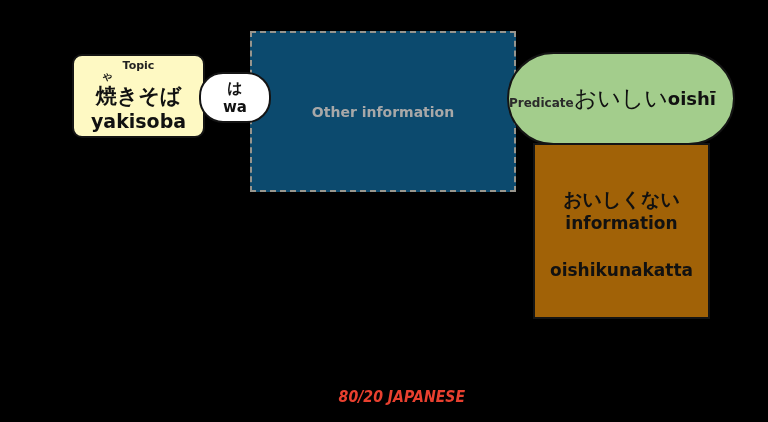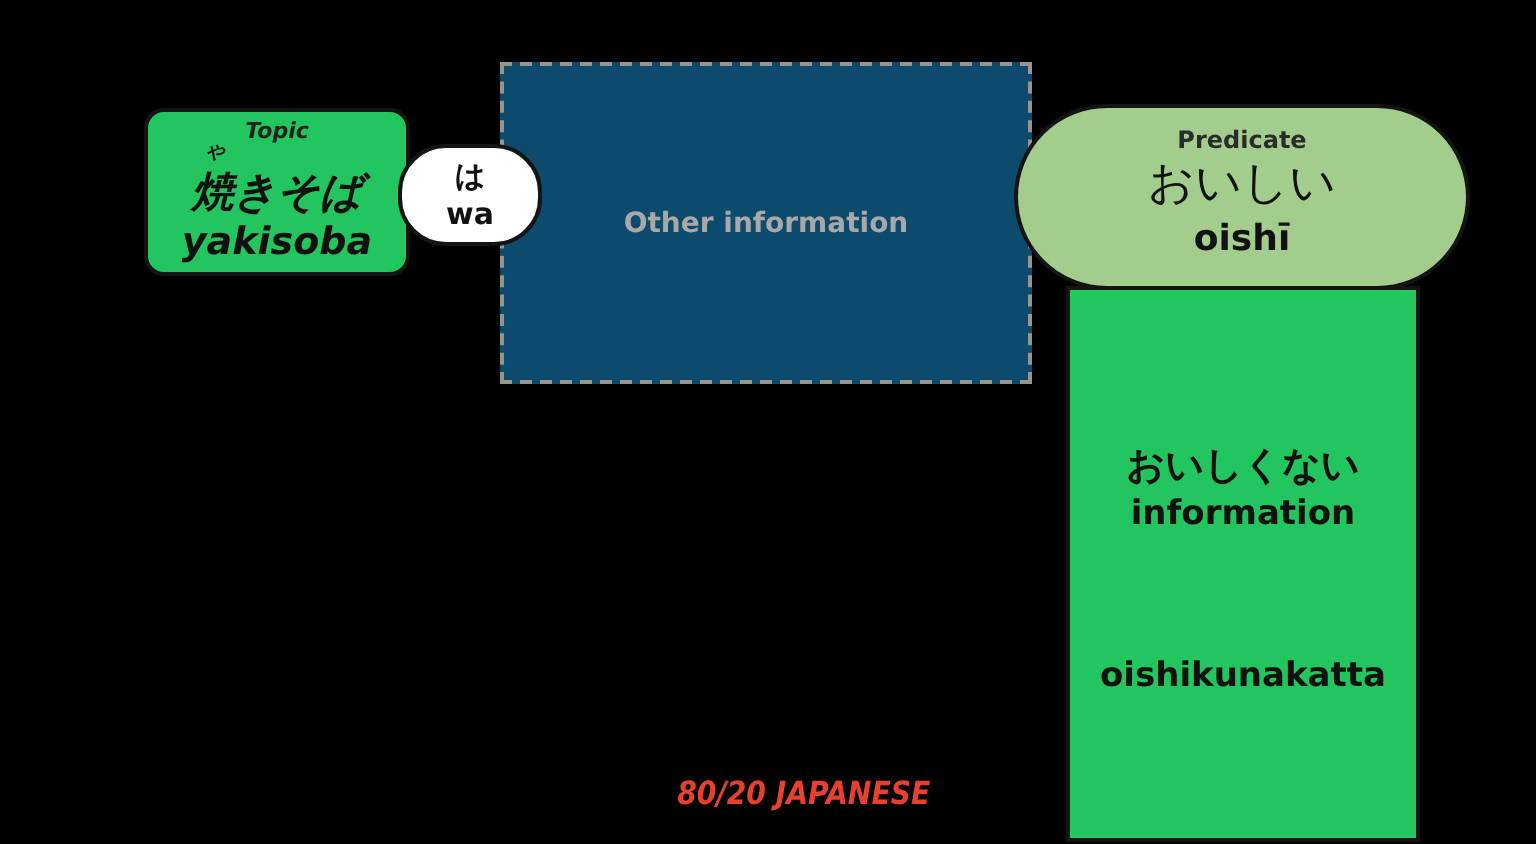--- a/index.html
+++ b/index.html
@@ -16,29 +16,28 @@
     height: 422px;
     background: #000;
     overflow: hidden;
   }
 
   
   .topic-box {
     position: absolute;
     left: 72px; top: 54px;
     width: 133px; height: 84px;
-    background: #22c55e;
+    background: #fef9c3;
     border: 2.5px solid #141414;
     border-radius: 10px;
     z-index: 2;
     display: flex;
     flex-direction: column;
     align-items: center;
     color: #111;
-    font-style: italic;
   }
   .topic-box .box-label {
     font-size: 11px;
     font-weight: bold;
     color: #222;
     margin-top: 3px;
     line-height: 13px;
   }
   .furigana-row {
     width: 100%;
@@ -102,21 +101,21 @@
   
   .predicate-oval {
     position: absolute;
     left: 507px; top: 52px;
     width: 228px; height: 93px;
     background: #a3cd8c;
     border: 2.5px solid #141414;
     border-radius: 47px;
     z-index: 3;
     display: flex;
-    flex-direction: column;
+    flex-direction: row;
     align-items: center;
     color: #111;
   }
   .predicate-oval .box-label {
     font-size: 12px;
     font-weight: bold;
     color: #2b2b2b;
     margin-top: 9px;
     line-height: 14px;
   }
@@ -128,22 +127,22 @@
   .predicate-oval .romaji-main {
     font-size: 18px;
     font-weight: bold;
     line-height: 23px;
   }
 
   
   .conjugation-panel {
     position: absolute;
     left: 533px; top: 143px;
-    width: 177px; height: 278px;
-    background: #22c55e;
+    width: 177px; height: 176px;
+    background: #a16207;
     border: 2px solid #141414;
     z-index: 2;
     display: flex;
     flex-direction: column;
     justify-content: space-evenly;
     padding: 16px 4px 10px 4px;
     color: #111;
     text-align: center;
   }
   .conj-group { line-height: 1; }

